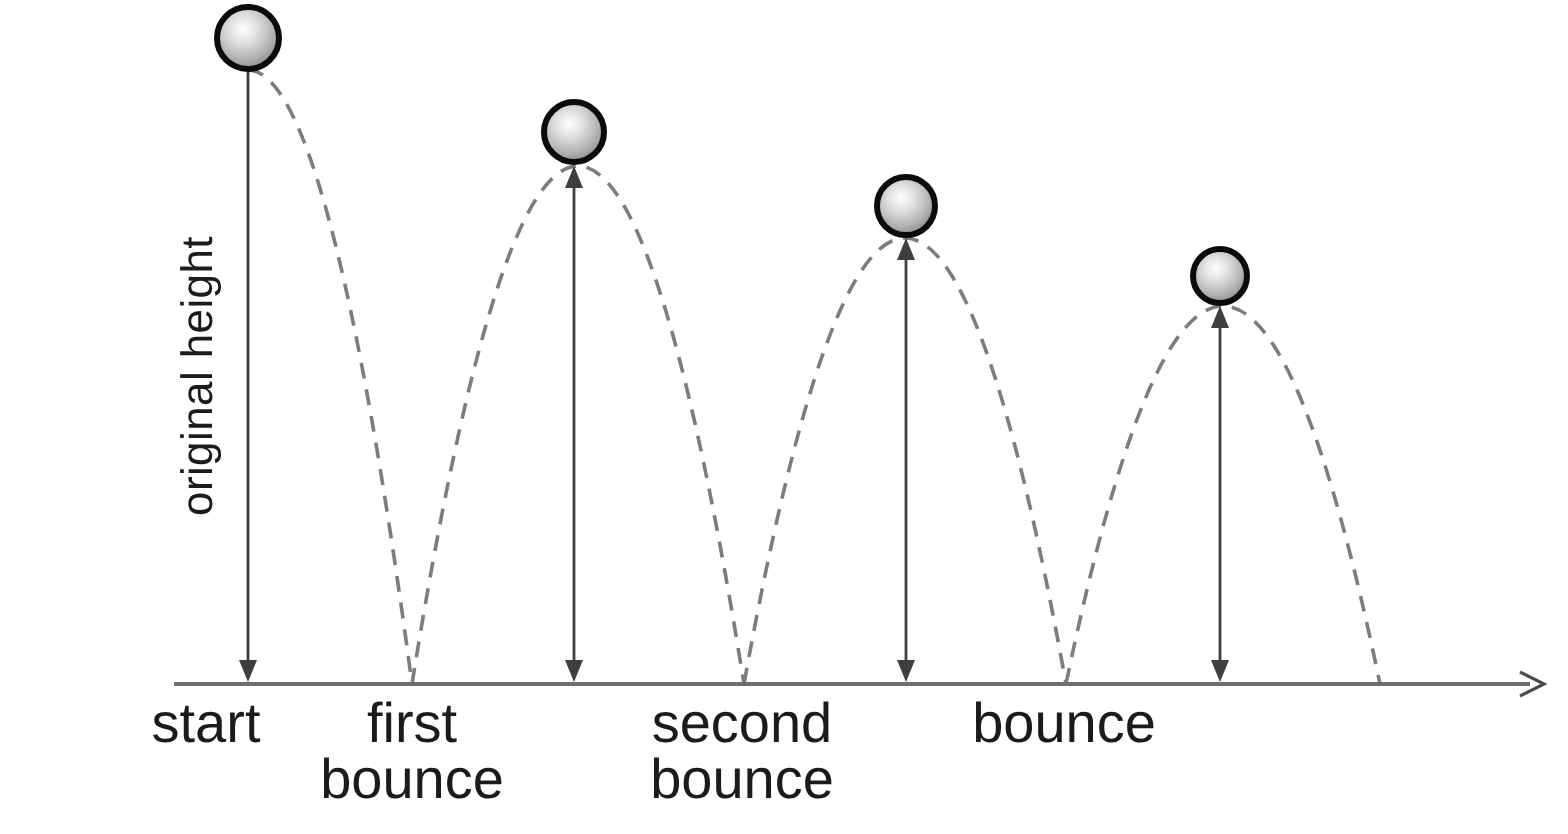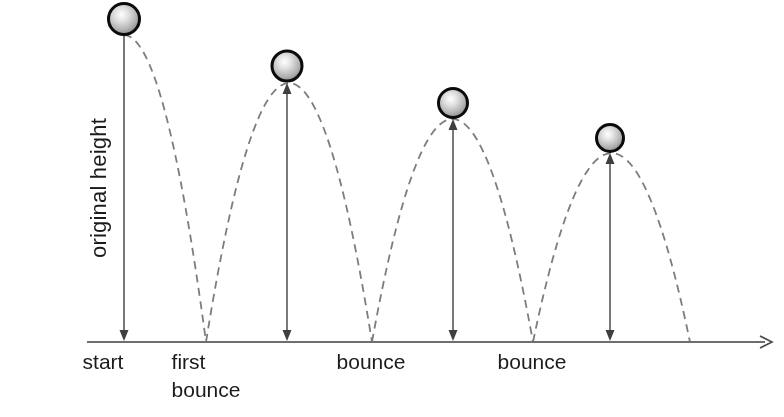--- a/index.html
+++ b/index.html
@@ -27,23 +27,23 @@
     top: 188px;
     transform: translate(-50%, -50%) rotate(-90deg);
     font-size: 22px;
     white-space: nowrap;
     letter-spacing: 0.2px;
   }
   .axis-label {
     position: absolute;
     top: 348px;
     transform: translateX(-50%);
-    font-size: 21px;
+    font-size: 28px;
     line-height: 28px;
-    text-align: left;
+    text-align: center;
     white-space: nowrap;
   }
   .axis-label.pos-start  { left: 103px; }
   .axis-label.pos-first  { left: 206px; }
   .axis-label.pos-second { left: 371px; }
   .axis-label.pos-third  { left: 532px; }
 </style>
 </head>
 <body>
 
@@ -86,20 +86,21 @@
   <div class="axis-label pos-start">
     <div>start</div>
   </div>
 
   <div class="axis-label pos-first">
     <div>first</div>
     <div>bounce</div>
   </div>
 
   <div class="axis-label pos-second">
+    <div>second</div>
     <div>bounce</div>
   </div>
 
   <div class="axis-label pos-third">
     <div>bounce</div>
   </div>
 
 </div>
 
 </body></html>

